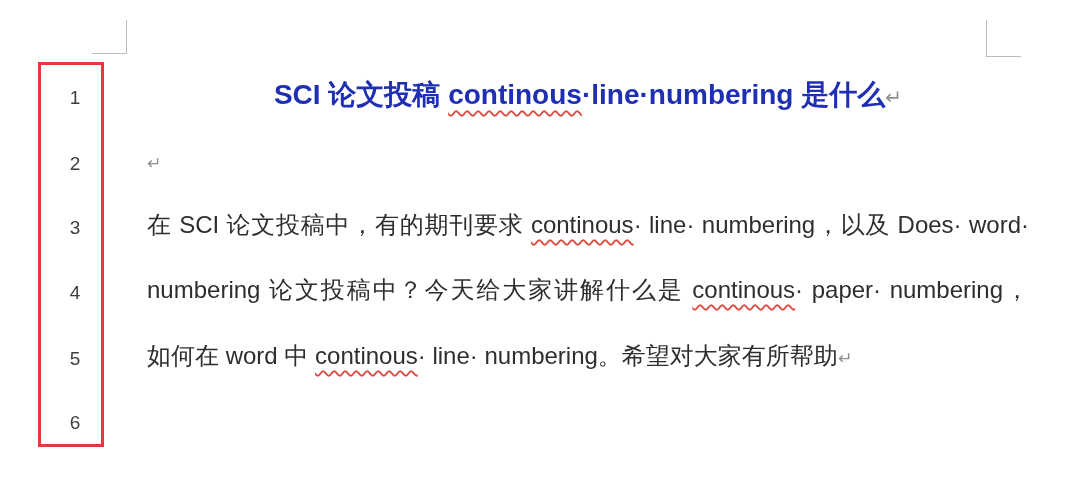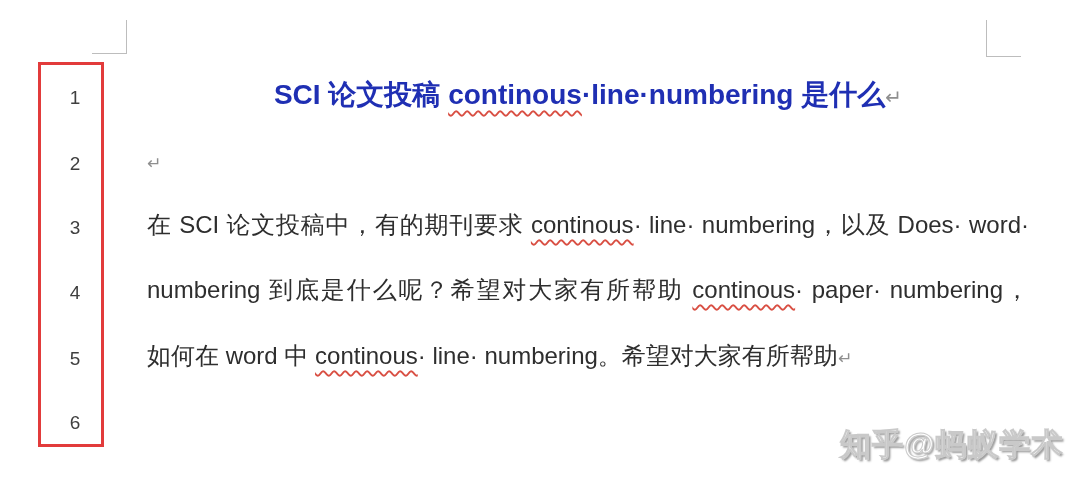--- a/index.html
+++ b/index.html
@@ -73,17 +73,16 @@
       <div class="num">2</div>
       <div class="num">3</div>
       <div class="num">4</div>
       <div class="num">5</div>
       <div class="num">6</div>
     </div>
   <div class="lines" id="doclines">
       <div class="row title"><span>SCI 论文投稿 </span><span class="sp">continous</span><span>·line·numbering 是什么</span><span class="pmark">↵</span></div>
       <div class="row mark-only"><span class="pmark">↵</span></div>
       <div class="row body-justify"><span>在 SCI 论文投稿中，有的期刊要求 </span><span class="sp">continous</span><span>· line· numbering，以及 Does· word·</span></div>
-      <div class="row body-justify"><span>numbering 到底是什么呢？希望对大家有所帮助 </span><span class="sp">continous</span><span>· paper· numbering，</span></div>
+      <div class="row body-justify"><span>numbering 论文投稿中？今天给大家讲解什么是 </span><span class="sp">continous</span><span>· paper· numbering，</span></div>
       <div class="row body-left"><span>如何在 word 中 </span><span class="sp">continous</span><span>· line· numbering。希望对大家有所帮助</span><span class="pmark">↵</span></div>
     </div>
-  <div class="watermark">知乎@蚂蚁学术</div>
 </div>
 
 </body></html>

